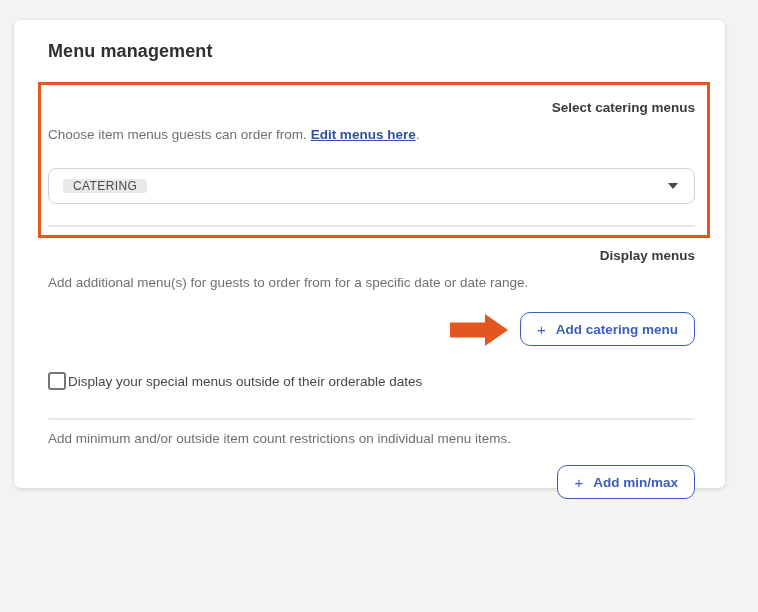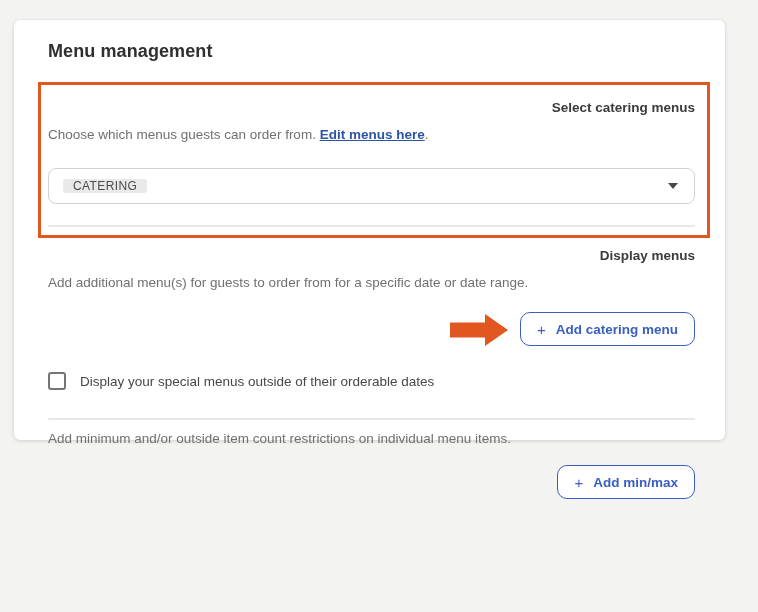--- a/index.html
+++ b/index.html
@@ -6,21 +6,21 @@
   html, body { width: 758px; height: 612px; }
   body {
     background: #f3f3f2;
     font-family: "Liberation Sans", sans-serif;
     position: relative;
     overflow: hidden;
   }
   .card {
     position: absolute;
     left: 14px; top: 20px;
-    width: 711px; height: 420px;
+    width: 711px; height: 468px;
     background: #ffffff;
     border-radius: 6px;
     box-shadow: 0 1px 4px rgba(0,0,0,0.14), 0 0 1px rgba(0,0,0,0.08);
   }
   .card-content {
     position: relative;
     height: 100%;
     padding: 20px 30px 0 34px;
   }
   .page-title {
@@ -119,21 +119,21 @@
     cursor: pointer;
   }
   .checkbox {
     width: 18px; height: 18px;
     border: 2px solid #757575;
     border-radius: 3px;
     background: #fff;
     flex: 0 0 auto;
   }
   .checkbox-label {
-    margin-left: 14px;
+    margin-left: 2px;
     font-size: 13.5px;
     color: #474747;
   }
   
   .annotation-rect {
     position: absolute;
     left: 24px; top: 62px;
     width: 672px; height: 156px;
     border: 3px solid var(--annotation-orange, #E2571F);
     pointer-events: none;
@@ -157,21 +157,21 @@
 
     <div class="annotation-rect"></div>
     <div class="annotation-arrow">
       <svg width="58" height="32" viewBox="0 0 58 32" style="display:block">
         <polygon points="0,8.5 35,8.5 35,0 58,16 35,32 35,23.5 0,23.5" style="fill:var(--annotation-orange, #E2571F)"></polygon>
       </svg>
     </div>
 
     <div>
       <h2 class="section-heading mt-select">Select catering menus</h2>
-      <p class="desc"><span>Choose which menus guests can order from. </span><a>Edit menus here</a><span>.</span></p>
+      <p class="desc"><span>Choose item menus guests can order from. </span><a>Edit menus here</a><span>.</span></p>
       <div class="dropdown">
         <span class="chip">CATERING</span>
         <span class="caret"></span>
       </div>
       <div class="divider divider-1"></div>
     </div>
 
     <div>
       <h2 class="section-heading heading-special">Display menus</h2>
       <p class="desc">Add additional menu(s) for guests to order from for a specific date or date range.</p>

